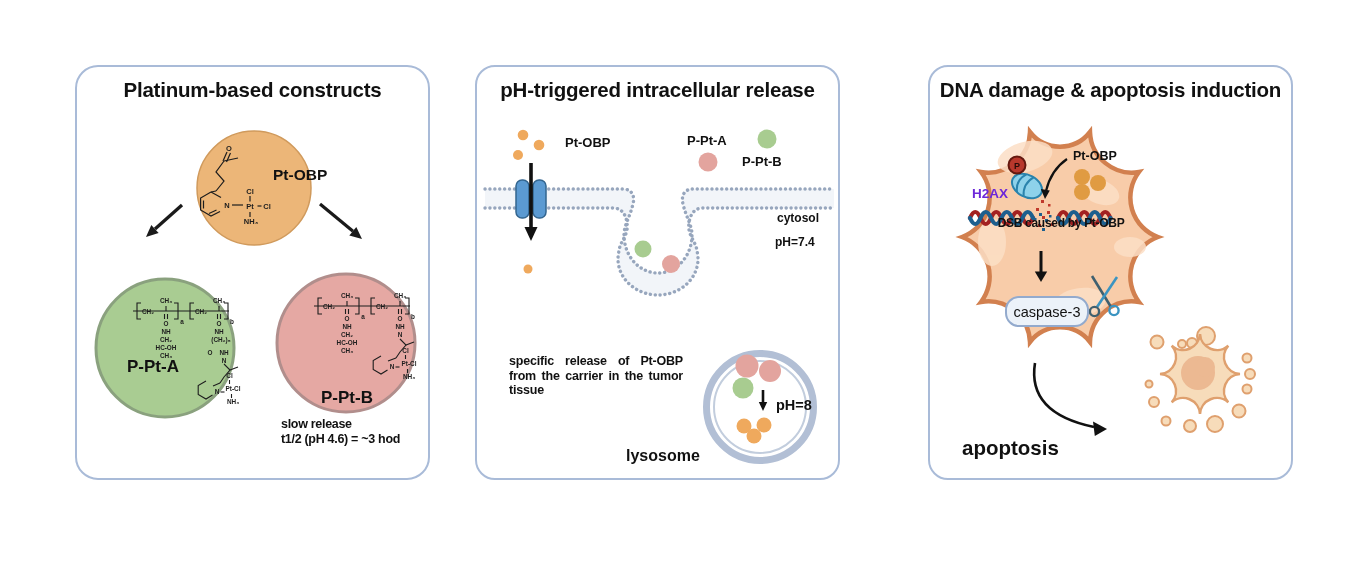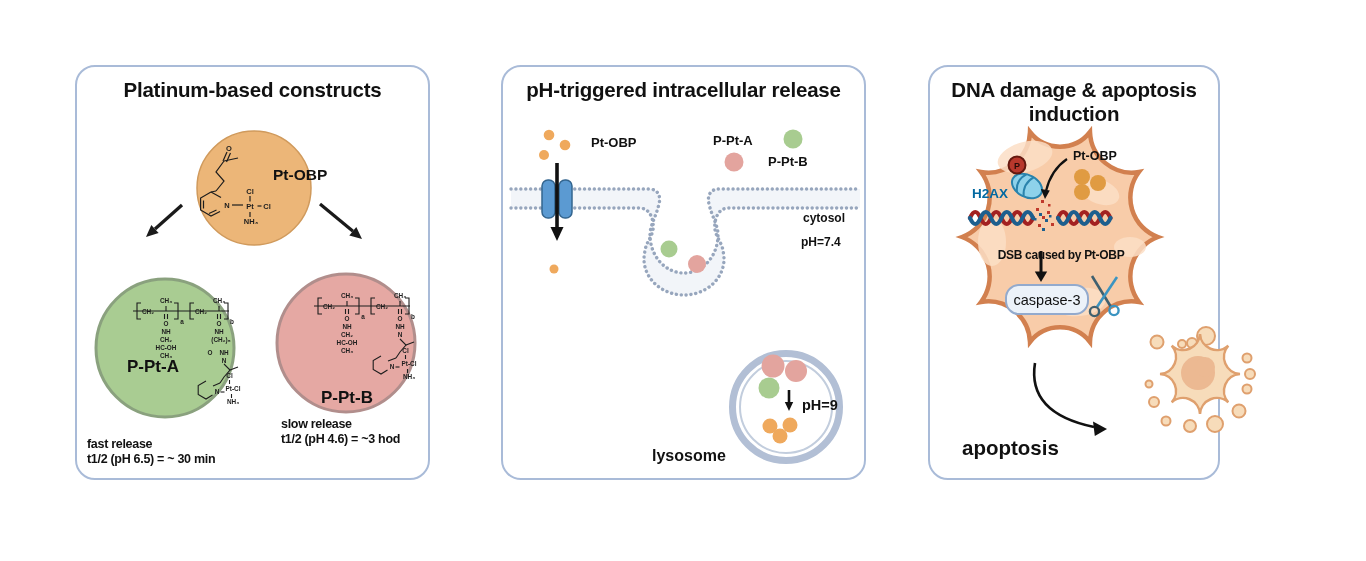--- a/index.html
+++ b/index.html
@@ -1,31 +1,31 @@
 <!DOCTYPE html>
 <html><head>
 <meta charset="utf-8">
 <style>
   html,body{margin:0;padding:0;background:#ffffff;}
   #stage{position:relative;width:1366px;height:561px;background:#ffffff;overflow:hidden;
          font-family:"Liberation Sans",sans-serif;color:#111;}
   .panel{position:absolute;top:65px;height:415px;background:#fff;border:2.5px solid #a9bbd8;
          border-radius:20px;box-sizing:border-box;}
-  #panel-constructs{left:75px;width:355px;}
-  #panel-release{left:501px;width:365px;}
-  #panel-damage{left:928px;width:292px;}
+  #panel-constructs{left:75px;width:355px;border-radius:23px;}
+  #panel-release{left:475px;width:365px;}
+  #panel-damage{left:928px;width:365px;}
   .panel-title{position:absolute;top:11px;left:0;right:0;text-align:center;
                font-size:20.5px;font-weight:bold;letter-spacing:-0.2px;}
   .panel svg{position:absolute;left:0;top:0;}
   .lbl{position:absolute;font-weight:bold;white-space:nowrap;}
   .cap{position:absolute;font-weight:bold;font-size:12.5px;line-height:15px;letter-spacing:-0.3px;}
   .caption-block{position:absolute;font-weight:bold;font-size:12.5px;line-height:14.5px;
                  text-align:justify;letter-spacing:-0.2px;}
   .pill{position:absolute;display:flex;align-items:center;justify-content:center;
-        background:#ecf2f9;border:2px solid #93aacd;border-radius:14px;font-size:14.5px;}
+        background:#ecf2f9;border:2px solid #93aacd;border-radius:14px;font-size:14.5px;margin-top:12px;}
   text{font-family:"Liberation Sans",sans-serif;}
   .chemtxt{font-size:6.4px;font-weight:bold;fill:#1d1d1d;}
   .chemtxt2{font-size:7.5px;font-weight:bold;fill:#1d1d1d;}
   .molname{font-size:17px;font-weight:bold;fill:#111;}
 </style>
 </head>
 <body>
 
 <div id="stage">
 
@@ -151,24 +151,20 @@
         <text class="chemtxt" x="270" y="286">CH₃</text>
         <text class="chemtxt" x="323" y="262">NH</text>
         <text class="chemtxt" x="323" y="270">N</text>
         <text class="chemtxt" x="315" y="302">N</text>
         <text class="chemtxt" x="328.5" y="286">Cl</text>
         <text class="chemtxt" x="332" y="299">Pt-Cl</text>
         <text class="chemtxt" x="332" y="312">NH₃</text>
       </g>
       <text class="molname" x="244" y="336">P-Pt-B</text>
     </svg>
-    <div class="cap" style="left:10px;top:370px;">
-      <div>fast release</div>
-      <div>t1/2 (pH 6.5) = ~ 30 min</div>
-    </div>
     <div class="cap" style="left:198px;top:350px;margin-left:6px;">
       <div>slow release</div>
       <div>t1/2 (pH 4.6) = ~3 hod</div>
     </div>
   </div>
 
   <div class="panel" id="panel-release">
     <div class="panel-title">pH-triggered intracellular release</div>
     <svg width="365" height="415" viewBox="0 0 365 415">
 
@@ -216,21 +212,22 @@
         <circle cx="267" cy="359" r="7.5" fill="#efa95d"></circle>
         <circle cx="287" cy="358" r="7.5" fill="#efa95d"></circle>
         <circle cx="277" cy="369" r="7.5" fill="#efa95d"></circle>
       </g>
     </svg>
     <div class="lbl" style="left:88px;top:68px;font-size:13px;">Pt-OBP</div>
     <div class="lbl" style="left:210px;top:66px;font-size:13px;">P-Pt-A</div>
     <div class="lbl" style="left:265px;top:87px;font-size:13px;">P-Pt-B</div>
     <div class="lbl" style="left:300px;top:144px;font-size:12px;">cytosol</div>
     <div class="lbl" style="left:298px;top:168px;font-size:12px;">pH=7.4</div>
-    <div class="lbl" style="left:299px;top:330px;font-size:14.5px;">pH=9</div>
+    <div class="caption-block" style="left:32px;top:287px;width:174px;">specific release of Pt-OBP from the carrier in the tumor tissue</div>
+    <div class="lbl" style="left:299px;top:330px;font-size:14.5px;">pH=8</div>
     <div class="lbl" style="left:149px;top:380px;font-size:16px;">lysosome</div>
   </div>
 
   <div class="panel" id="panel-damage">
     <div class="panel-title">DNA damage &amp; apoptosis induction</div>
     <svg width="365" height="415" viewBox="0 0 365 415">
 
       <path fill="#f8cca9" stroke="#d2804f" stroke-width="4.5" d="M228,170 A42,42 0 0 1 209,105 A42,42 0 0 1 160,65 A38,38 0 0 1 100,65
            A42,42 0 0 1 51,105 A42,42 0 0 1 32,170 A42,42 0 0 1 51,235
            A42,42 0 0 1 100,275 A38,38 0 0 1 160,275 A42,42 0 0 1 209,235
@@ -315,22 +312,22 @@
           <circle cx="236" cy="354" r="4.5"></circle>
           <circle cx="224" cy="335" r="5"></circle>
         <circle cx="219" cy="317" r="3.5"></circle>
         <path stroke-width="2.5" d="M310,307 A17,17 0 0 1 298.3,278.7 A17,17 0 0 1 270,267 A17,17 0 0 1 241.7,278.7
              A17,17 0 0 1 230,307 A17,17 0 0 1 241.7,335.3 A17,17 0 0 1 270,347
              A17,17 0 0 1 298.3,335.3 A17,17 0 0 1 310,307 Z"></path>
         <circle cx="268" cy="306" r="17" fill="#ecb992" stroke="none"></circle>
         <circle cx="275" cy="300" r="10" fill="#ecb992" stroke="none"></circle>
       </g>
     </svg>
-    <div class="lbl" style="left:42px;top:119px;font-size:13.5px;color:#0369a1;">H2AX</div>
+    <div class="lbl" style="left:42px;top:119px;font-size:13.5px;color:#6d28d9;">H2AX</div>
     <div class="lbl" style="left:143px;top:82px;font-size:12.5px;">Pt-OBP</div>
-    <div class="lbl" style="left:66px;top:181px;width:130px;text-align:center;font-size:12px;letter-spacing:-0.3px;">DSB caused by Pt-OBP</div>
+    <div class="lbl" style="left:66px;top:149px;width:130px;text-align:center;font-size:12px;letter-spacing:-0.3px;">DSB caused by Pt-OBP</div>
     <div class="pill" style="left:75px;top:217px;width:80px;height:27px;">
       <span>caspase-3</span>
     </div>
     <div class="lbl" style="left:32px;top:369px;font-size:20.5px;">apoptosis</div>
   </div>
 
 </div>
 
 </body></html>

